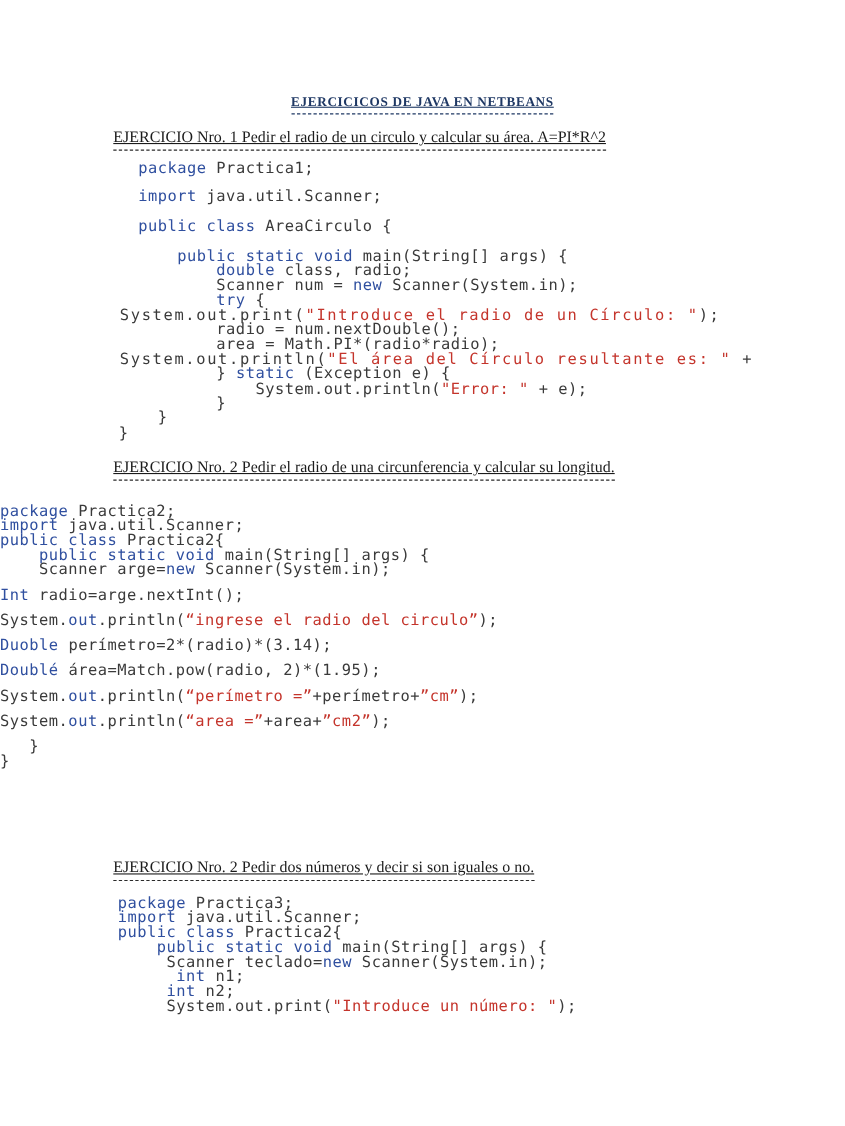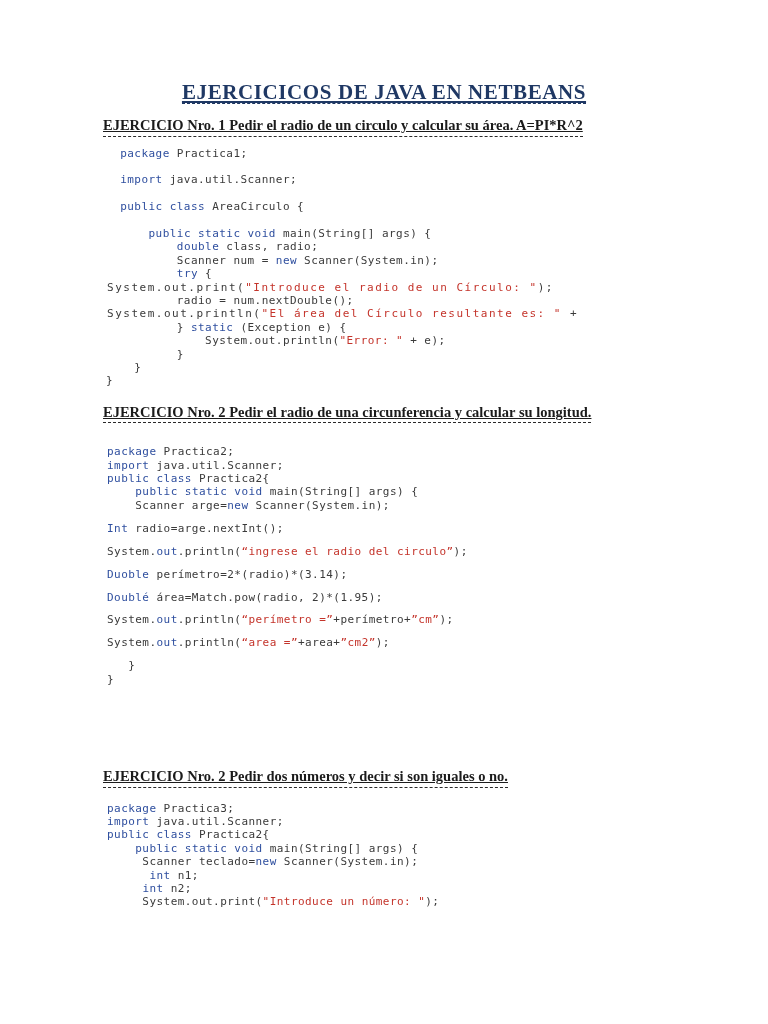--- a/index.html
+++ b/index.html
@@ -4,50 +4,50 @@
 <style>
   html,body{margin:0;padding:0;}
   body{
     width:768px;height:1024px;background:#ffffff;
     font-family:"Liberation Serif",serif;
     overflow:hidden;
   }
   .page{width:768px;height:1024px;position:relative;background:#fff;}
   .doc-title{
     display:table;margin:84px auto 0;
-    font-size:21px;font-weight:bold;letter-spacing:.6px;
+    font-size:12px;font-weight:bold;letter-spacing:.6px;
     color:var(--title);
     text-decoration:underline;
     border-bottom:1.5px dashed var(--title);
     padding-bottom:2px;line-height:17px;
     font-family:"Liberation Serif",serif;
     text-align:center;
   }
   .ex-heading{
     display:table;margin-left:103px;margin-right:60px;
-    font-size:14.5px;font-weight:bold;color:var(--heading);
+    font-size:14.5px;font-weight:normal;color:var(--heading);
     text-decoration:underline;
     border-bottom:1.5px dashed #2a2a2a;
     padding-bottom:1.5px;line-height:17px;
   }
   .code{
     font-family:"DejaVu Sans Mono",monospace;
-    font-size:11px;line-height:13.4px;letter-spacing:.45px;
+    font-size:14px;line-height:13.4px;letter-spacing:.45px;
     color:var(--plain);
   }
   .code-line{white-space:pre;min-height:13.4px;}
   .code-line.gap{margin-top:9.5px;}
   .code-line.sp{letter-spacing:1.5px;}
   .k{color:var(--keyword);}
   .s{color:var(--string);}
   
   .sec-1 .ex-heading{margin-top:13px;}
   .sec-1 .code{margin-left:99px;margin-top:10px;}
   .sec-2 .ex-heading{margin-top:16px;}
-  .sec-2 .code{margin-left:107px;margin-top:22px;}
+  .sec-2 .code{margin-top:22px;}
   .sec-3 .ex-heading{margin-top:82px;}
   .sec-3 .code{margin-left:107px;margin-top:14px;}
 </style>
 </head>
 <body>
 
 <div class="page">
   <div class="doc-title">EJERCICICOS DE JAVA EN NETBEANS</div>
   <div>
       <section class="sec-1">
@@ -58,20 +58,21 @@
           <div class="code-line"><span>   </span><span class="k">import</span><span> java.util.Scanner;</span></div>
           <div class="code-line"></div>
           <div class="code-line"><span>   </span><span class="k">public class</span><span> AreaCirculo {</span></div>
           <div class="code-line"></div>
           <div class="code-line"><span>       </span><span class="k">public static void</span><span> main(String[] args) {</span></div>
           <div class="code-line"><span>           </span><span class="k">double</span><span> class, radio;</span></div>
           <div class="code-line"><span>           Scanner num = </span><span class="k">new</span><span> Scanner(System.in);</span></div>
           <div class="code-line"><span>           </span><span class="k">try</span><span> {</span></div>
           <div class="code-line sp"><span> System.out.print(</span><span class="s">"Introduce el radio de un Círculo: "</span><span>);</span></div>
           <div class="code-line"><span>           radio = num.nextDouble();</span></div>
+          <div class="code-line"><span>           area = Math.PI*(radio*radio);</span></div>
           <div class="code-line sp"><span> System.out.println(</span><span class="s">"El área del Círculo resultante es: "</span><span> +</span></div>
           <div class="code-line"><span>           } </span><span class="k">static</span><span> (Exception e) {</span></div>
           <div class="code-line"><span>               System.out.println(</span><span class="s">"Error: "</span><span> + e);</span></div>
           <div class="code-line"><span>           }</span></div>
           <div class="code-line"><span>     }</span></div>
           <div class="code-line"><span> }</span></div>
         </div>
       </section>
       <section class="sec-2">
         <div class="ex-heading">EJERCICIO Nro. 2 Pedir el radio de una circunferencia y calcular su longitud.</div>

